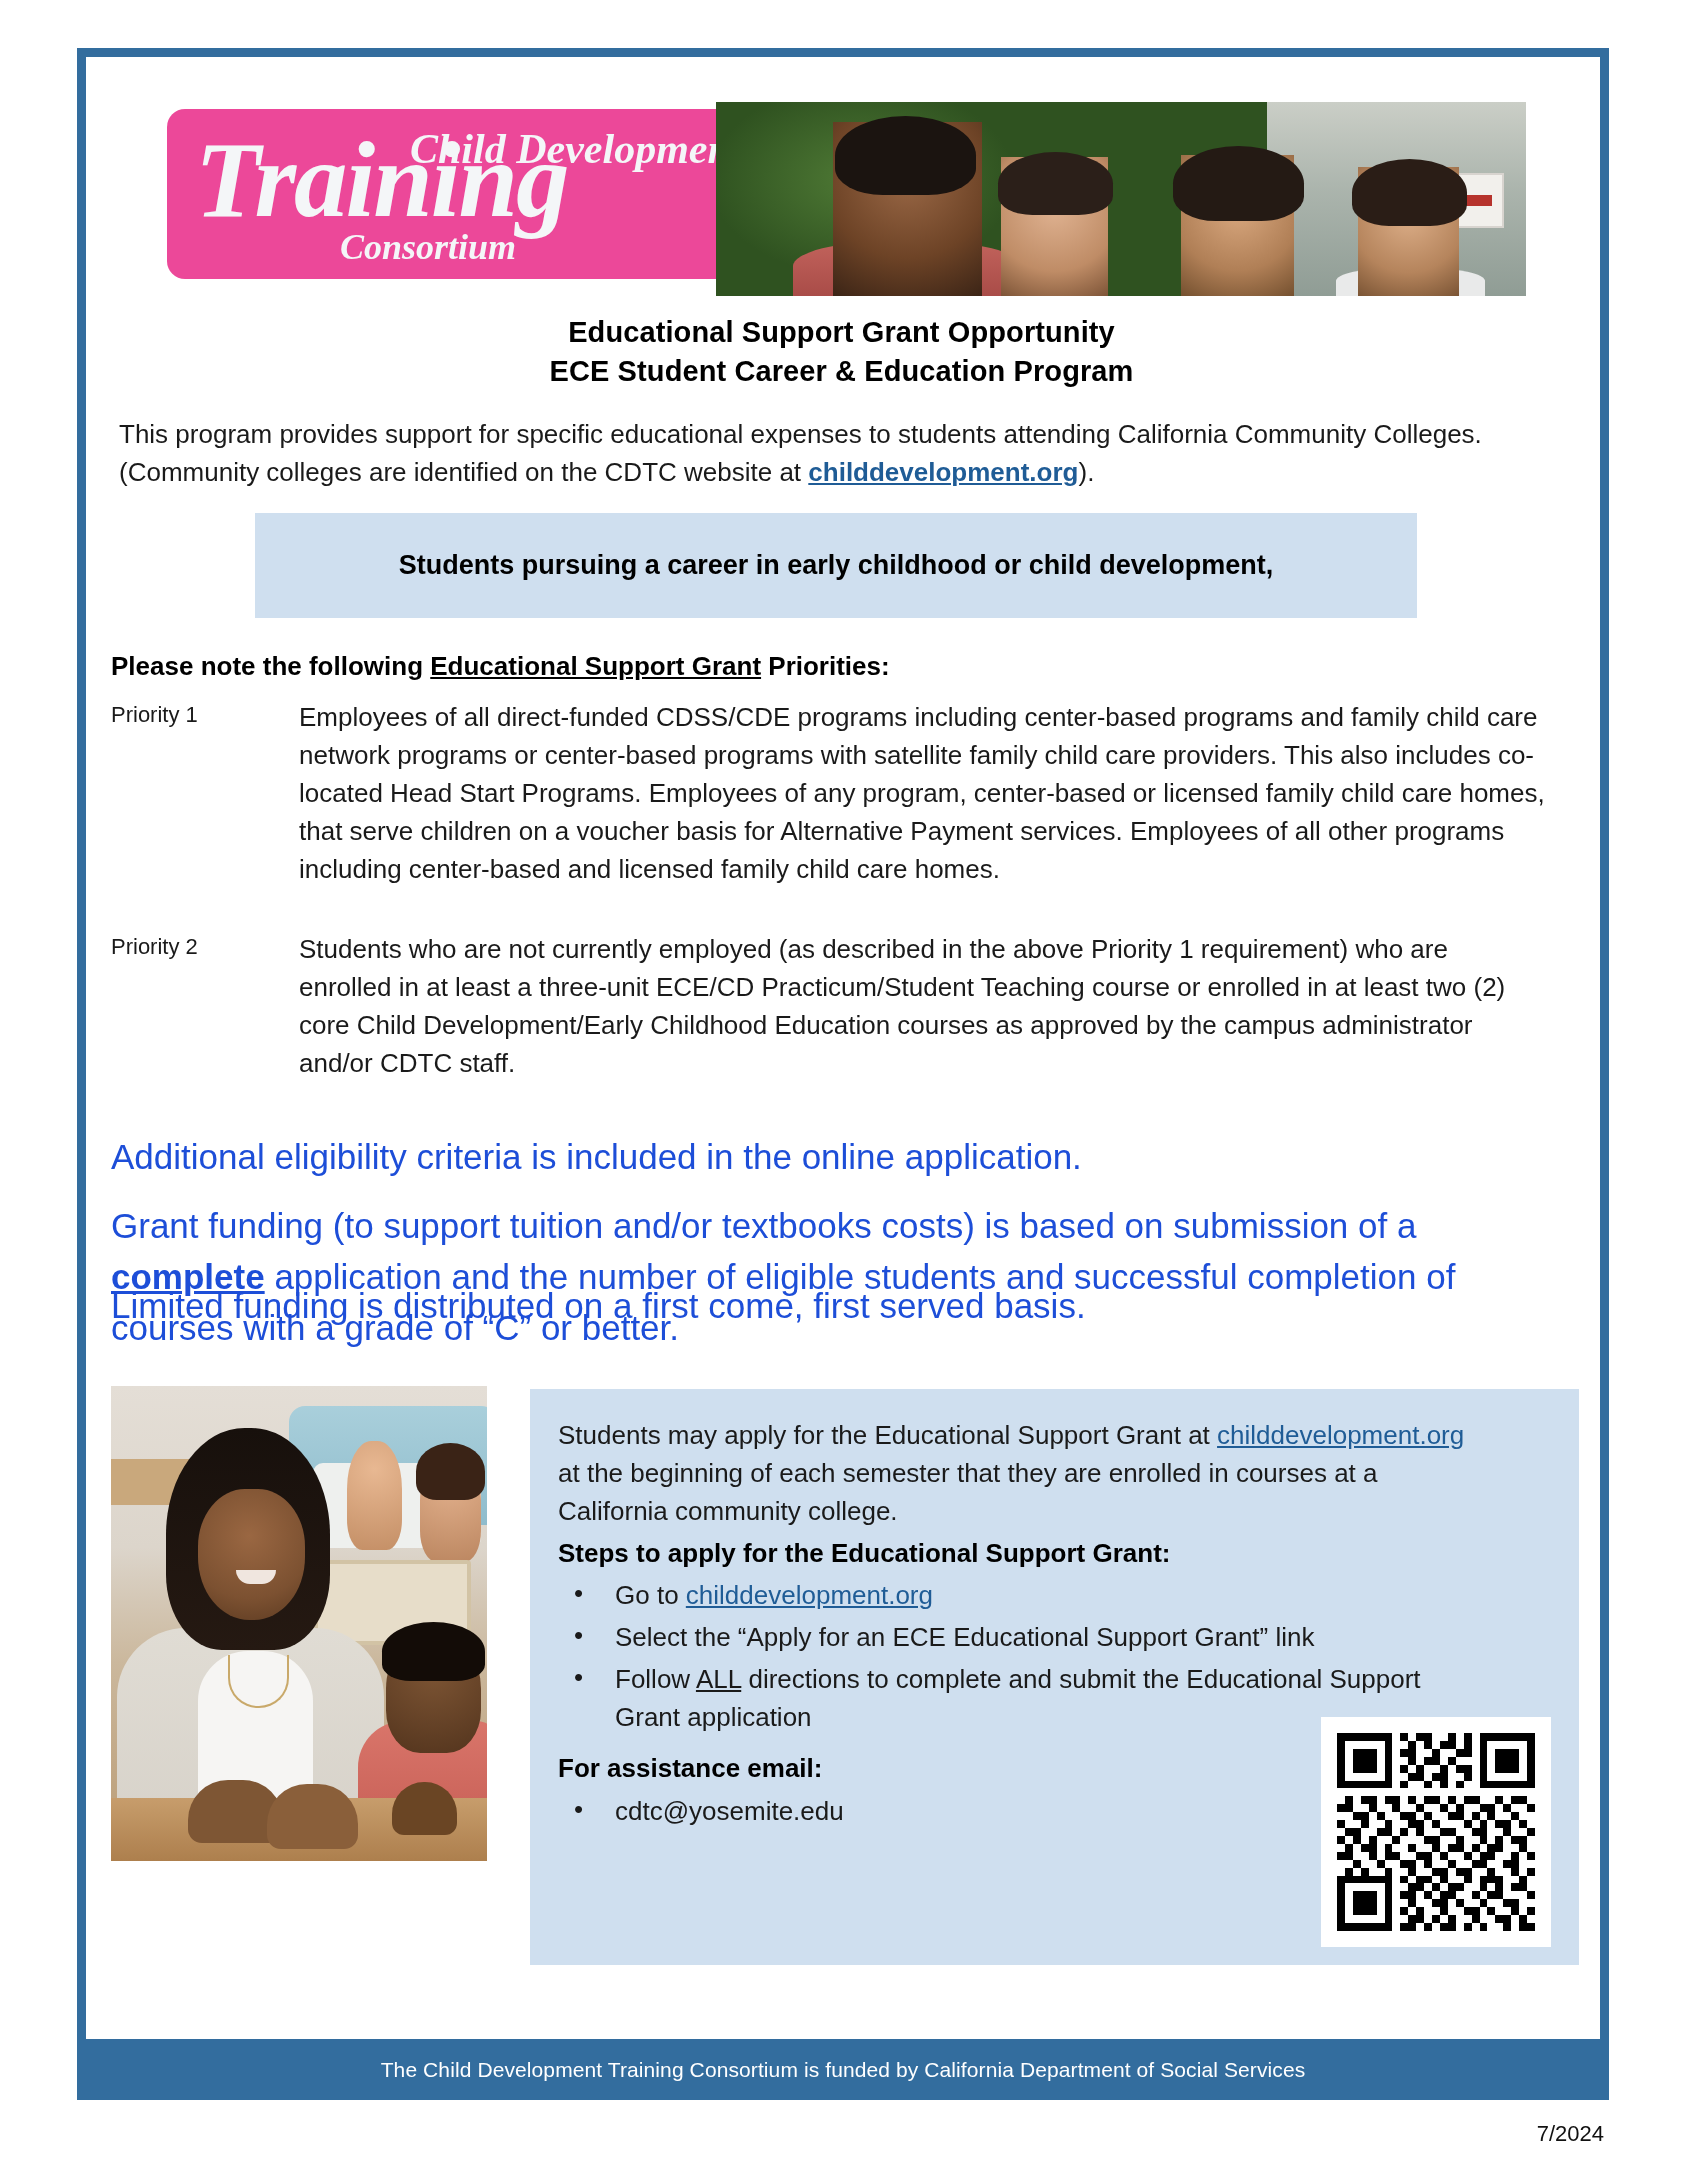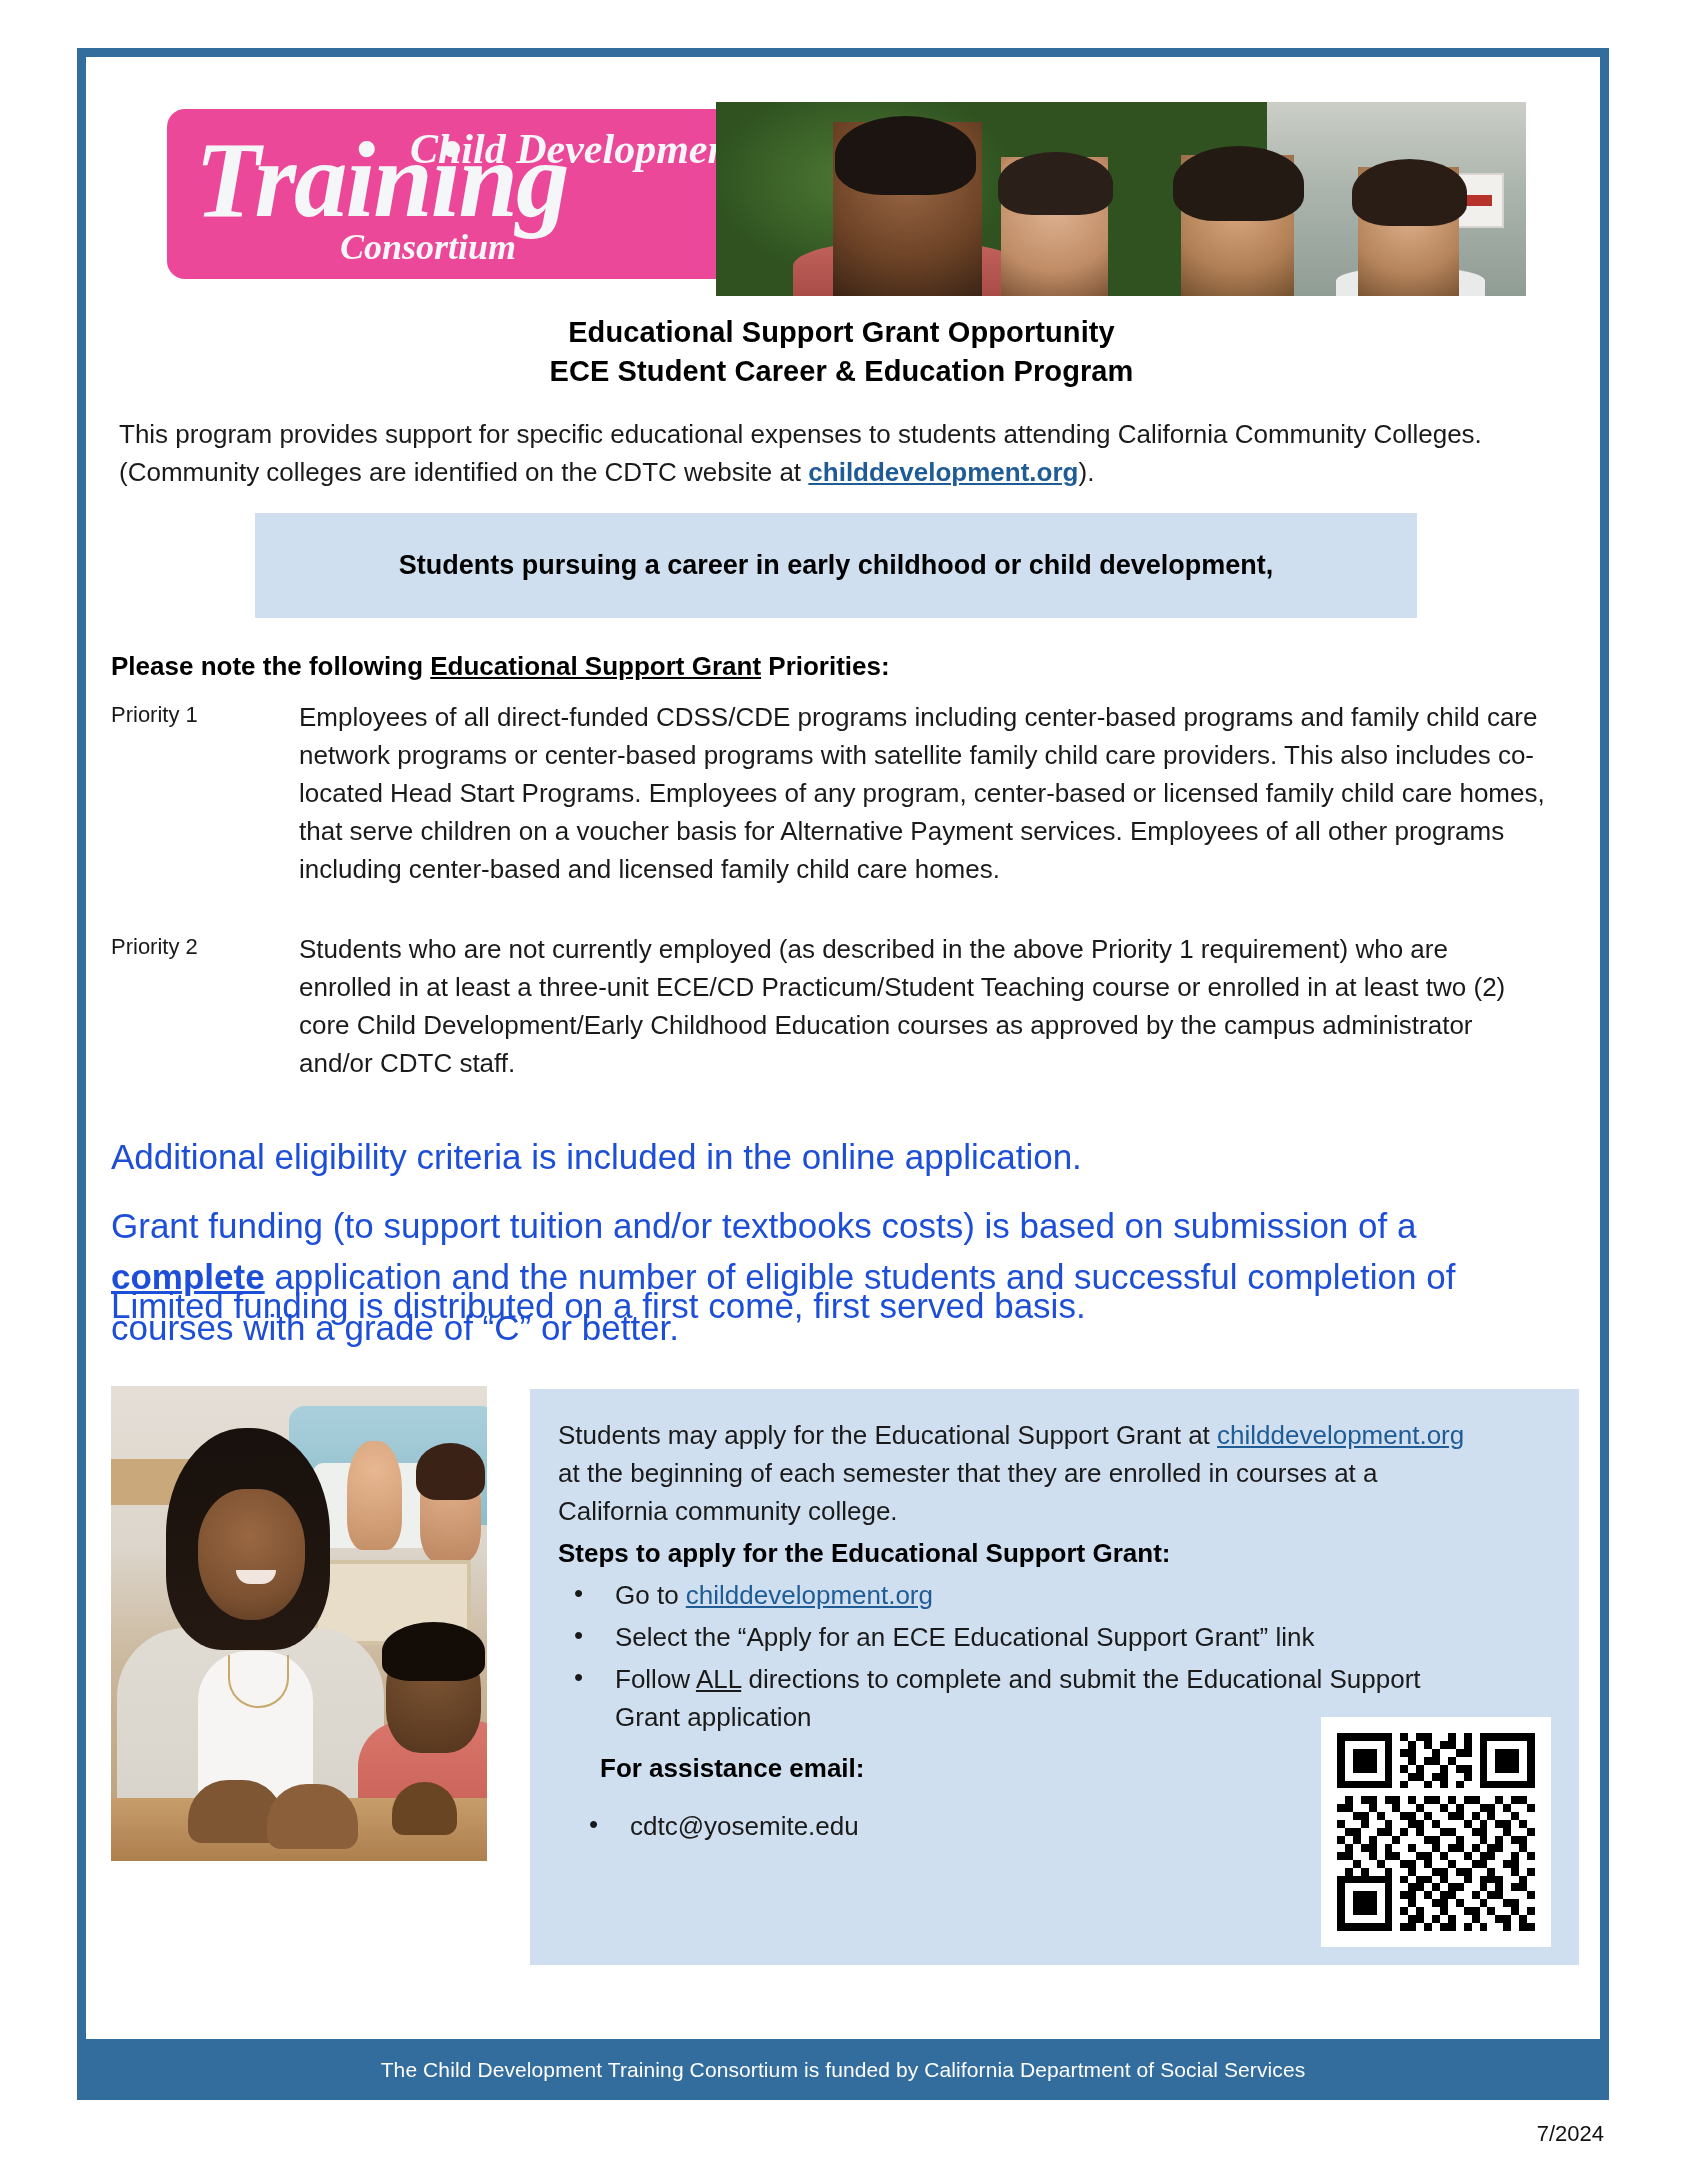--- a/index.html
+++ b/index.html
@@ -404,27 +404,26 @@
     font-size: 26px;
     color: #1a1a1a;
   }
   .info-assist-head {
     position: absolute;
     left: 28px;
     top: 364px;
     font-size: 26px;
     font-weight: bold;
     color: #000;
-    margin-left: 42px;
   }
   .info-email-list {
     position: absolute;
     left: 28px;
     top: 404px;
-    margin: 15px;
+    margin: 0;
     padding: 0;
     list-style: none;
   }
   .info-email-list li {
     position: relative;
     padding-left: 57px;
     font-size: 26px;
     line-height: 1.46;
     color: #1a1a1a;
   }

